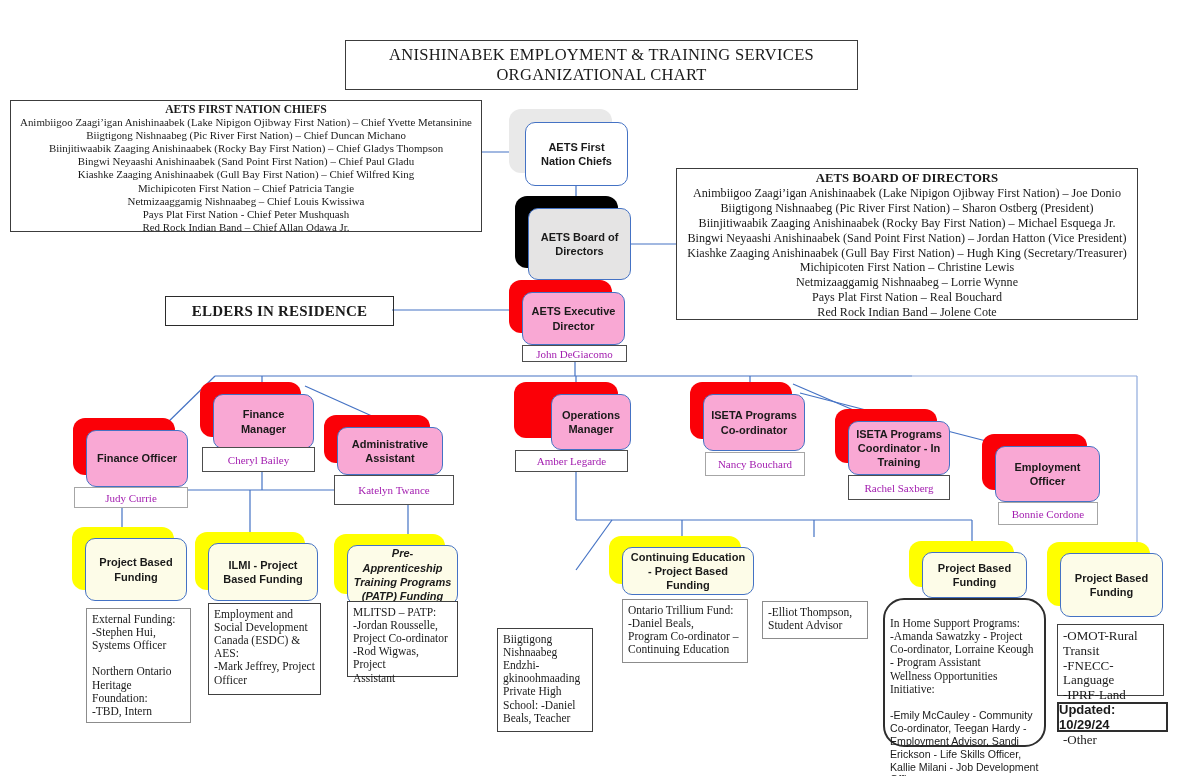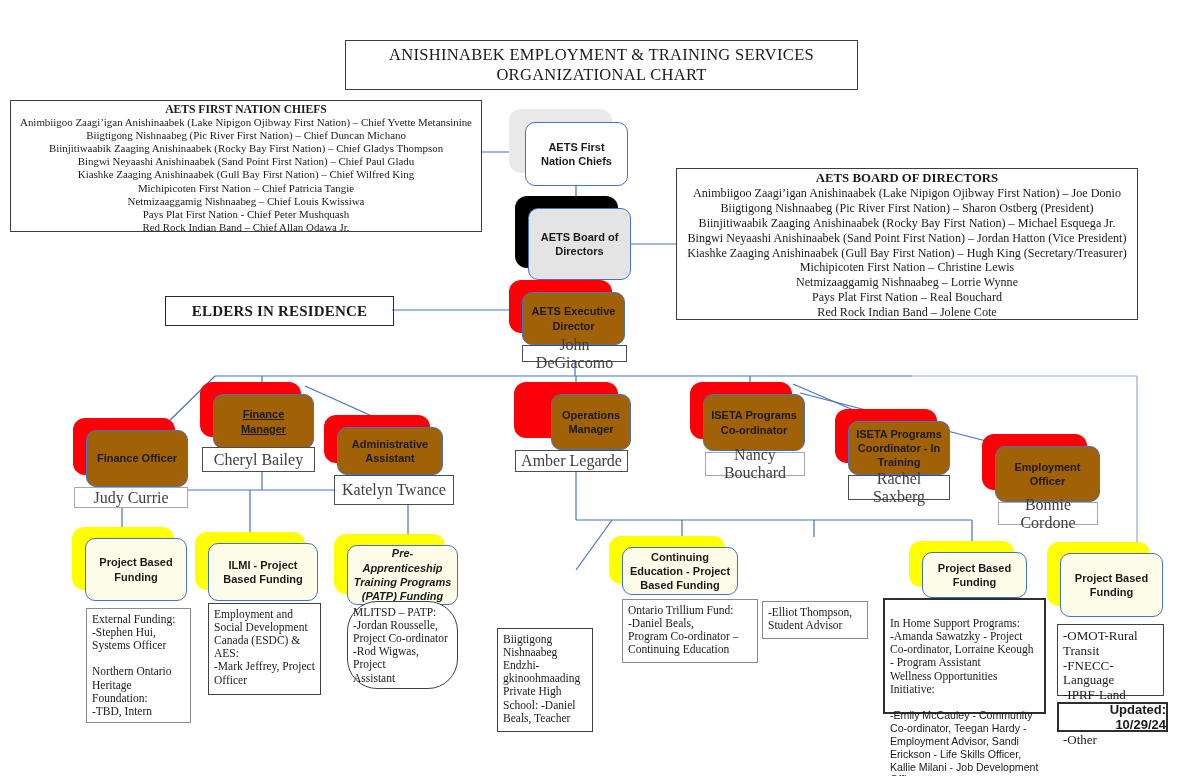--- a/index.html
+++ b/index.html
@@ -28,40 +28,40 @@
   .node{position:absolute;z-index:2;}
   .nshadow{position:absolute;left:-13px;top:-12px;width:100%;height:100%;border-radius:12px;}
   .node.red    .nshadow{background:#fb0007;}
   .node.yellow .nshadow{background:#ffff00;}
   .node.black  .nshadow{background:#000000;}
   .node.grey   .nshadow{background:#e9e9e9;}
   .nbox{position:relative;width:100%;height:100%;border:1.6px solid #4472c4;border-radius:10px;
         display:flex;align-items:center;justify-content:center;text-align:center;box-sizing:border-box;
         font-family:"Liberation Sans",sans-serif;font-weight:bold;font-size:11px;line-height:1.3;
         padding:2px 5px;}
-  .node.pink  .nbox{background:#a16207;}
+  .node.pink  .nbox{background:#f9a8d4;}
   .node.cream .nbox{background:#fdfce8;}
   .node.fillgrey .nbox{background:#e5e4e4;}
   .node.fillwhite .nbox{background:#ffffff;}
   .nplate{position:absolute;background:#fff;border:1.2px solid #4d4d4d;z-index:3;
           display:flex;align-items:center;justify-content:center;text-align:center;
-          font-family:"Liberation Serif",serif;font-size:16px;color:#404040;box-sizing:border-box;}
+          font-family:"Liberation Serif",serif;font-size:11px;color:#a21caf;box-sizing:border-box;}
   .nplate.light{border:1px solid #a6a6a6;}
 
   
   .detail{position:absolute;background:#fff;border:1px solid #8c8c8c;box-sizing:border-box;
           font-family:"Liberation Serif",serif;font-size:11.5px;line-height:1.14;
           padding:4px 5px;white-space:pre-line;z-index:2;}
   .detail.dark{border:1.5px solid #404040;}
   .detail.xdark{border:2px solid #2e2e2e;}
   #in-home-detail .sans{font-family:"Liberation Sans",sans-serif;font-size:10.6px;line-height:1.22;
                         white-space:pre-line;}
   #updated-box{position:absolute;left:1057px;top:702px;width:107px;height:26px;border:2px solid #2e2e2e;
                display:flex;align-items:center;justify-content:center;background:#fff;
-               font-family:"Liberation Sans",sans-serif;font-weight:bold;font-size:13px;z-index:2;text-align:right;}
+               font-family:"Liberation Sans",sans-serif;font-weight:bold;font-size:13px;z-index:2;}
 </style>
 </head>
 <body>
 
 <div id="stage">
 
   <svg class="wires" width="1200" height="776">
     <g stroke="#4472c4" stroke-width="1.2" fill="none">
       <line x1="482" y1="152" x2="524" y2="152"></line>
       <line x1="576" y1="186" x2="576" y2="208"></line>
@@ -153,21 +153,21 @@
   </div>
 
   <div class="node red pink" style="left:86px;top:430px;width:102px;height:57px;">
     <div class="nshadow"></div>
     <div class="nbox">
         <span>Finance Officer</span>
       </div>
     <div class="nplate light" style="left:-12px;top:57px;width:114px;height:21px;">Judy Currie</div>
   </div>
 
-  <div class="node red pink" style="left:213px;top:394px;width:101px;height:55px;text-decoration:underline;">
+  <div class="node red pink" style="left:213px;top:394px;width:101px;height:55px;">
     <div class="nshadow"></div>
     <div class="nbox">
         <span>Finance Manager</span>
       </div>
     <div class="nplate" style="left:-11px;top:53px;width:113px;height:25px;">Cheryl Bailey</div>
   </div>
 
   <div class="node red pink" style="left:337px;top:427px;width:106px;height:48px;">
     <div class="nshadow"></div>
     <div class="nbox">
@@ -223,21 +223,21 @@
   </div>
 
   <div class="node yellow cream" style="left:347px;top:545px;width:111px;height:60px;font-style:italic;">
     <div class="nshadow" style="left:-13px;top:-11px;"></div>
     <div class="nbox">
         <span>Pre-Apprenticeship Training Programs (PATP) Funding</span>
       </div>
   </div>
 
 
-  <div class="node yellow cream" style="left:622px;top:547px;width:116px;height:48px;">
+  <div class="node yellow cream" style="left:622px;top:547px;width:132px;height:48px;">
     <div class="nshadow" style="left:-13px;top:-11px;"></div>
     <div class="nbox">
         <span>Continuing Education - Project Based Funding</span>
       </div>
   </div>
 
 
   <div class="node yellow cream" style="left:922px;top:552px;width:105px;height:46px;">
     <div class="nshadow" style="left:-13px;top:-11px;"></div>
     <div class="nbox">
@@ -260,43 +260,43 @@
 Heritage Foundation:
 -TBD, Intern</div>
 
   <div class="detail dark" style="left:208px;top:603px;width:113px;height:92px;">Employment and
 Social Development
 Canada (ESDC) &amp;
 AES:
 -Mark Jeffrey, Project
 Officer</div>
 
-  <div class="detail dark" style="left:347px;top:601px;width:111px;height:88px;border-radius:30px;">MLITSD – PATP:
+  <div class="detail dark" style="left:347px;top:601px;width:111px;height:76px;">MLITSD – PATP:
 -Jordan Rousselle,
 Project Co-ordinator
 -Rod Wigwas, Project
 Assistant</div>
 
   <div class="detail dark" style="left:497px;top:628px;width:96px;height:104px;">Biigtigong
 Nishnaabeg
 Endzhi-
 gkinoohmaading
 Private High
 School: -Daniel
 Beals, Teacher</div>
 
-  <div class="detail" style="left:622px;top:599px;width:136px;height:64px;">Ontario Trillium Fund:
+  <div class="detail" style="left:622px;top:599px;width:126px;height:64px;">Ontario Trillium Fund:
 -Daniel Beals,
 Program Co-ordinator –
 Continuing Education</div>
 
   <div class="detail" style="left:762px;top:601px;width:106px;height:38px;">-Elliot Thompson,
 Student Advisor</div>
 
-  <div class="detail xdark" id="in-home-detail" style="left:883px;top:598px;width:163px;height:116px;">
+  <div class="detail xdark" id="in-home-detail" style="left:883px;top:598px;width:163px;height:149px;border-radius:21px;">
     <div>In Home Support Programs:
 -Amanda Sawatzky - Project Co-ordinator, Lorraine Keough - Program Assistant
 Wellness Opportunities Initiative:</div>
     <div class="sans">-Emily McCauley - Community Co-ordinator, Teegan Hardy - Employment Advisor, Sandi Erickson - Life Skills Officer, Kallie Milani - Job Development Officer</div>
   </div>
 
   <div class="detail dark" style="left:1057px;top:624px;width:107px;height:72px;font-size:13px;">-OMOT-Rural Transit
 -FNECC-Language
 -IPRF-Land Based
 -OMIA-IEDF

